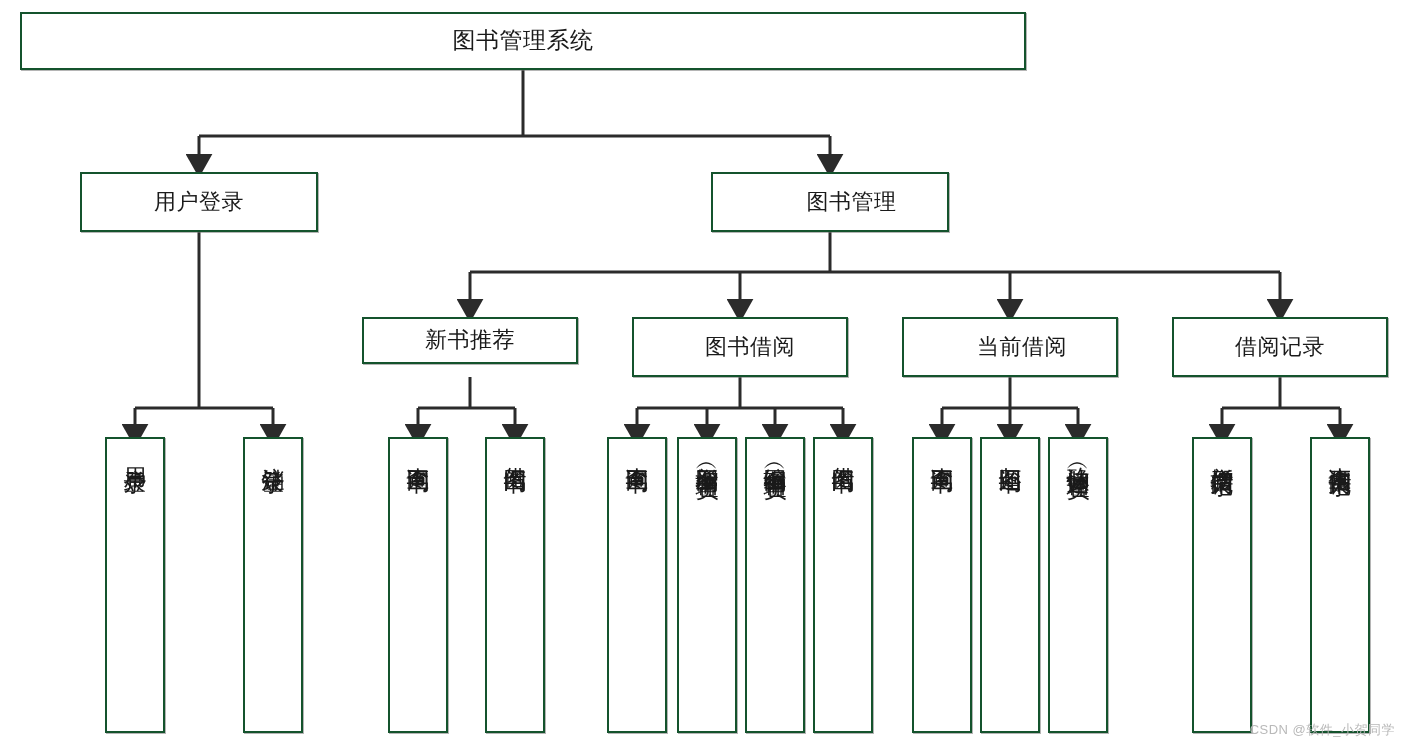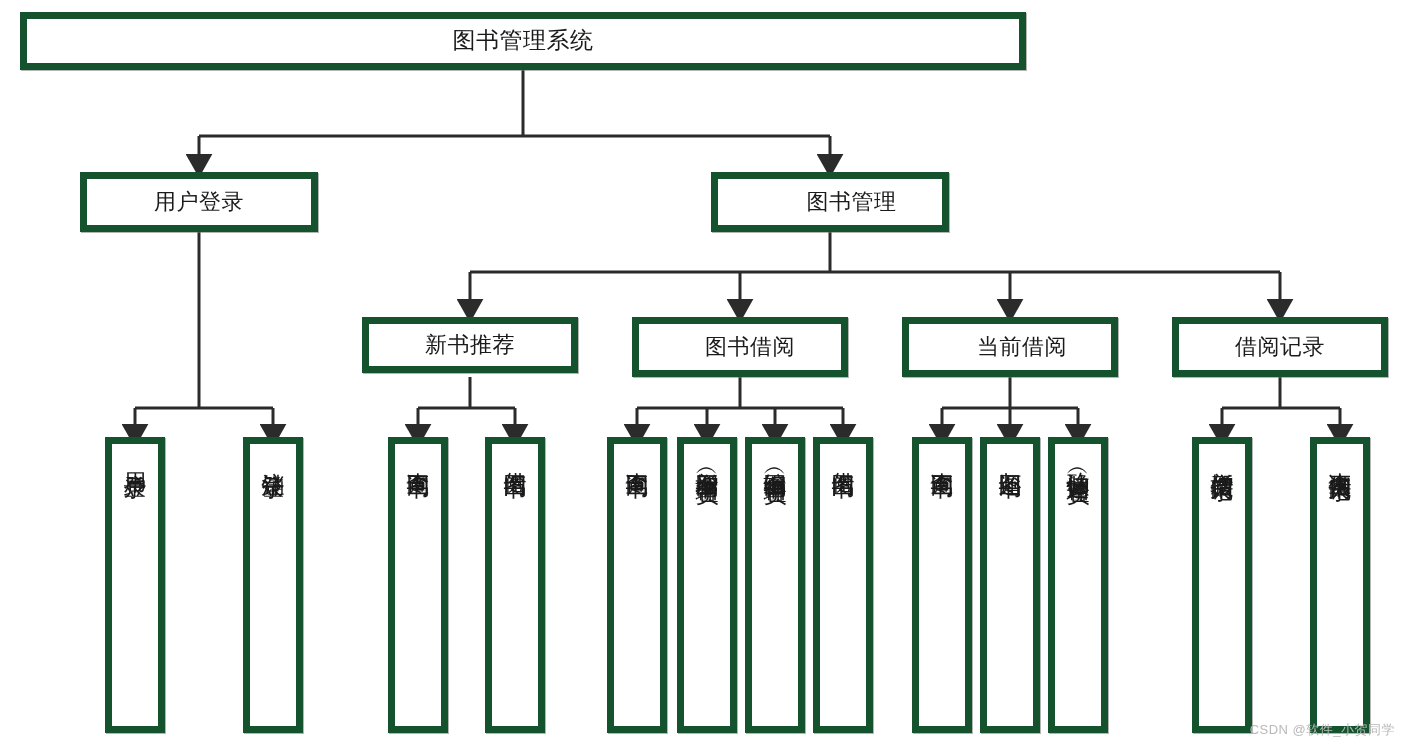--- a/index.html
+++ b/index.html
@@ -24,21 +24,21 @@
     left: 0;
     top: 0;
     width: 1405px;
     height: 747px;
     pointer-events: none;
   }
   .node {
     position: absolute;
     box-sizing: border-box;
     background: #ffffff;
-    border: 7px solid #14532d;
+    border: 2px solid #14532d;
     box-shadow: 1px 1px 0 0 rgba(120,120,120,0.55);
     display: flex;
     align-items: center;
     justify-content: center;
     color: #1a1a1a;
   }
   .node .label {
     text-align: center;
     line-height: 1.12;
     letter-spacing: 0.5px;
@@ -132,21 +132,21 @@
     <span class="label">图书管理系统</span>
   </div>
 
   <div class="node horiz" style="left:80px; top:172px; width:238px; height:60px;">
     <span class="label">用户登录</span>
   </div>
   <div class="node horiz" style="left:711px; top:172px; width:238px; height:60px;padding-left:43px;">
     <span class="label">图书管理</span>
   </div>
 
-  <div class="node horiz" style="left:362px; top:317px; width:216px; height:56px;">
+  <div class="node horiz" style="left:362px; top:317px; width:216px; height:47px;">
     <span class="label">新书推荐</span>
   </div>
   <div class="node horiz" style="left:632px; top:317px; width:216px; height:60px;padding-left:20px;">
     <span class="label">图书借阅</span>
   </div>
   <div class="node horiz" style="left:902px; top:317px; width:216px; height:60px;padding-left:24px;">
     <span class="label">当前借阅</span>
   </div>
   <div class="node horiz" style="left:1172px; top:317px; width:216px; height:60px;align-items:center;">
     <span class="label">借阅记录</span>

